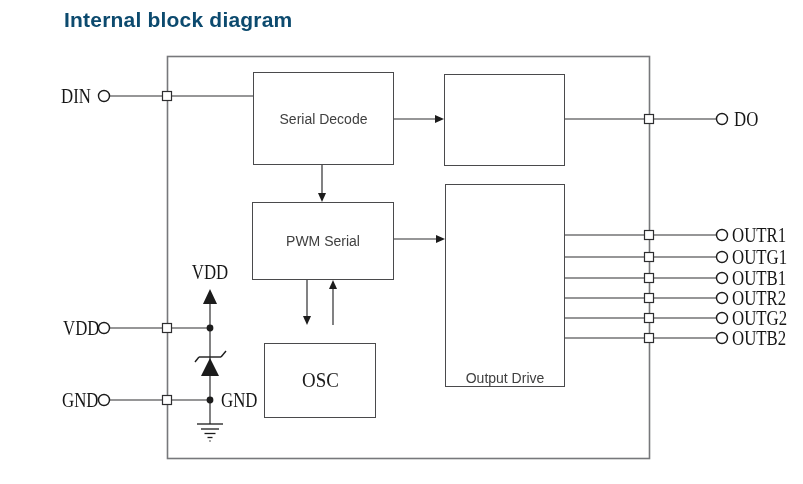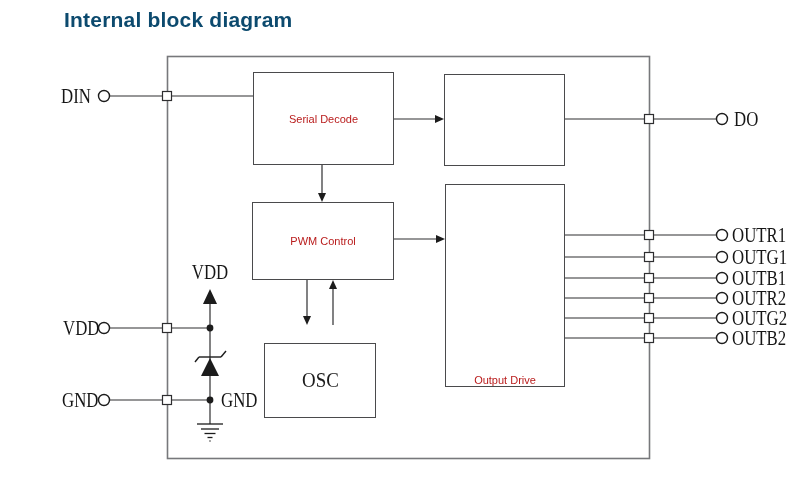--- a/index.html
+++ b/index.html
@@ -3,21 +3,21 @@
 <meta charset="utf-8">
 <style>
   html,body{margin:0;padding:0;background:#ffffff;}
   .stage{position:relative;width:803px;height:484px;background:#ffffff;overflow:hidden;
          font-family:"Liberation Sans",sans-serif;}
   .title{position:absolute;left:64px;top:8px;font-size:21px;font-weight:700;color:#0c4a6e;
          letter-spacing:0.2px;z-index:3;}
   svg.wires{position:absolute;left:0;top:0;z-index:1;}
   .block{position:absolute;border:1.5px solid #4a4a4c;background:#ffffff;display:flex;
          align-items:center;justify-content:center;z-index:2;box-sizing:border-box;}
-  .block-label{font-size:11px;color:#b91c1c;}
+  .block-label{font-size:14px;color:#404040;}
   .serif{font-family:"Liberation Serif",serif;}
   .osc-label{font-size:21px;color:#1c1c1c;transform:scaleX(0.9);}
   .pin-label{position:absolute;font-family:"Liberation Serif",serif;font-size:20px;color:#161616;
              line-height:20px;white-space:nowrap;transform:scaleX(0.84);transform-origin:0 50%;z-index:3;}
   .pin-label.center{text-align:center;transform-origin:50% 50%;}
 </style>
 </head>
 <body>
 
 <div class="stage">
@@ -112,21 +112,21 @@
 
   <div class="block" style="left:253px;top:72px;width:141px;height:93px;">
     <span class="block-label">Serial Decode</span>
   </div>
 
   <div class="block" style="left:444px;top:74px;width:121px;height:92px;">
     <span class="block-label"></span>
   </div>
 
   <div class="block" style="left:252px;top:202px;width:142px;height:78px;">
-    <span class="block-label">PWM Control</span>
+    <span class="block-label">PWM Serial</span>
   </div>
 
   <div class="block" style="left:445px;top:184px;width:120px;height:203px;align-items:flex-end;">
     <span class="block-label">Output Drive</span>
   </div>
 
   <div class="block" style="left:264px;top:343px;width:112px;height:75px;">
     <span class="osc-label serif">OSC</span>
   </div>
 

